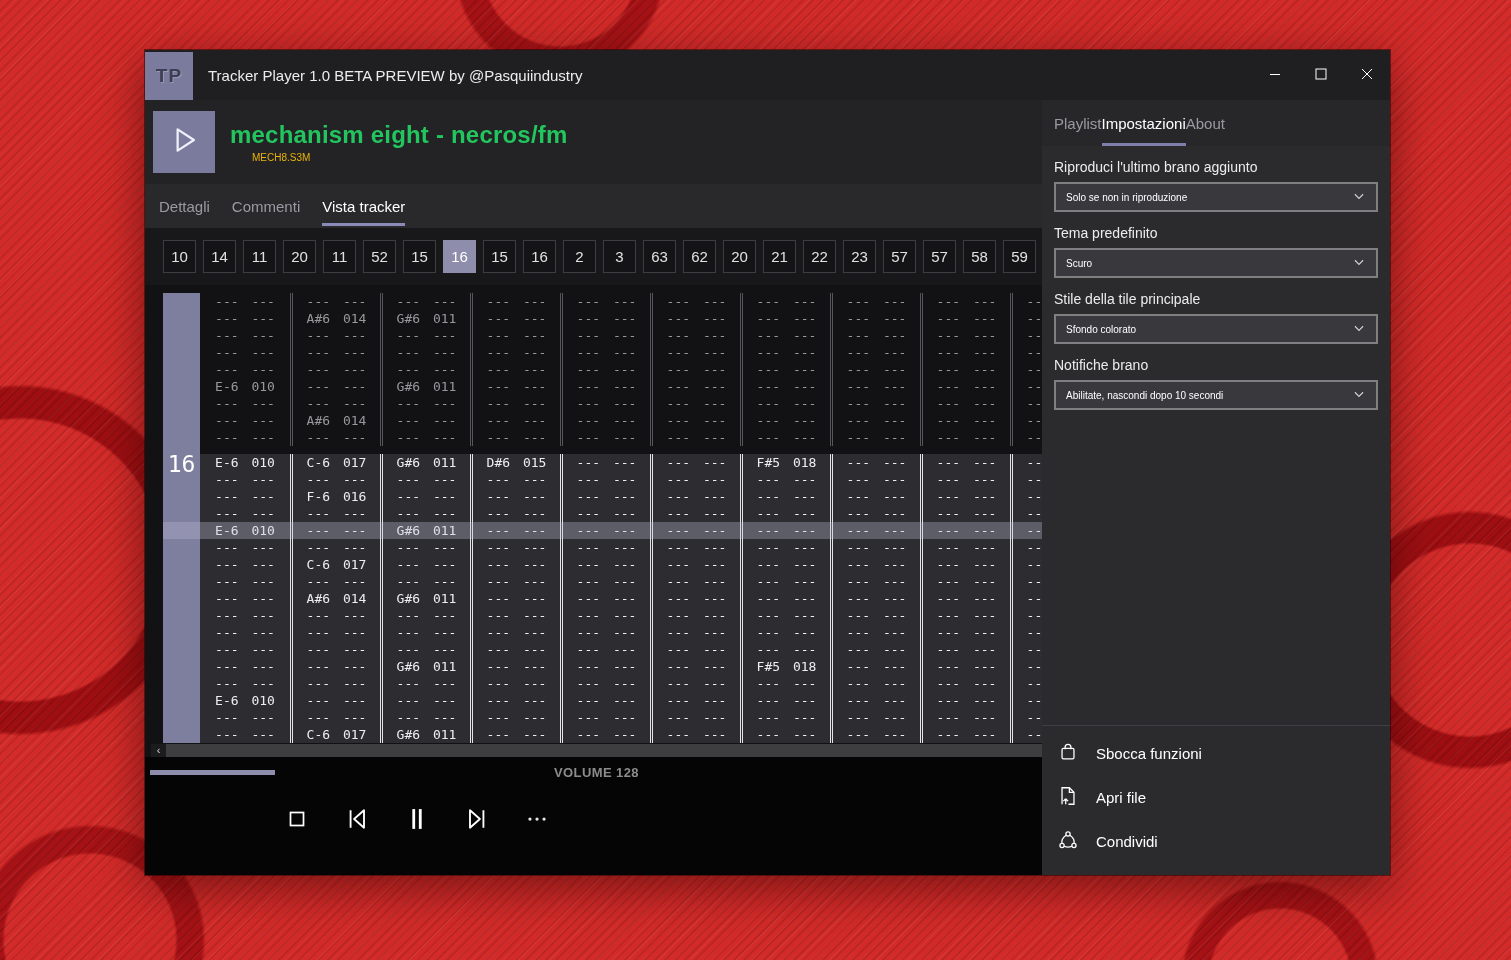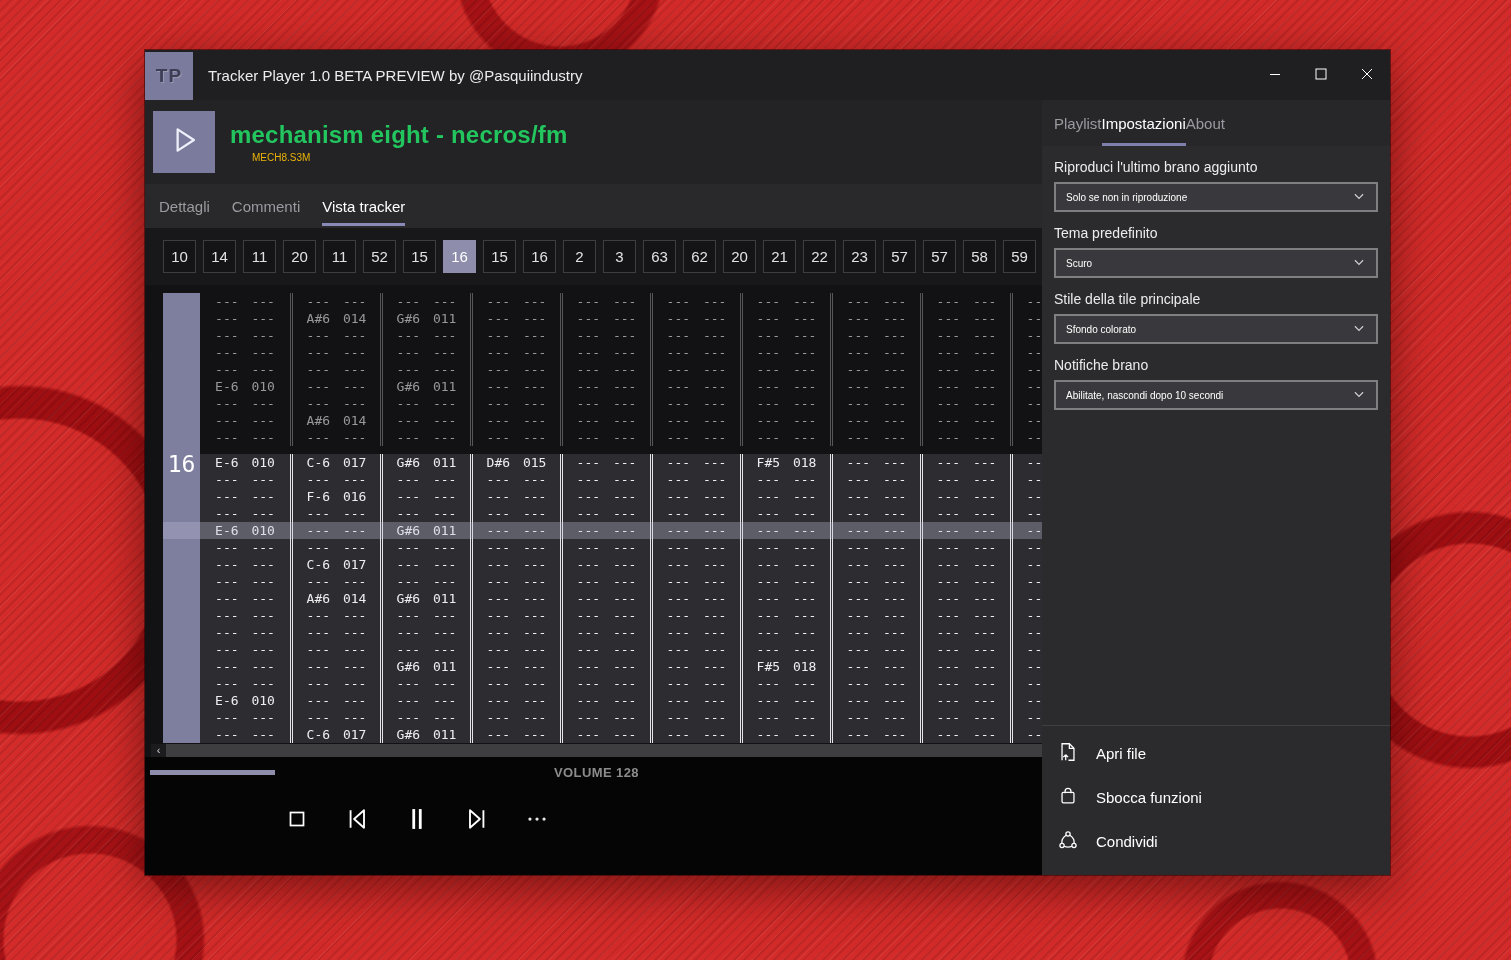--- a/index.html
+++ b/index.html
@@ -560,32 +560,32 @@
             <div class="sselect">
               <span>Abilitate, nascondi dopo 10 secondi</span>
               <span><svg width="14" height="14" viewBox="0 0 24 24" fill="none" stroke="#d2d2d2" stroke-width="2">
                   <polyline points="5,9 12,16 19,9"></polyline>
                 </svg></span>
             </div>
           </div>
         <div class="side-actions" id="side-actions">
             <div class="action">
               <span><svg width="22" height="22" viewBox="0 0 24 24" fill="none" stroke="#fff" stroke-width="1.4">
+                  <path d="M8.8 9 V6.8 a3.2 3.2 0 0 1 6.4 0 V9"></path>
+                  <rect x="5.5" y="8" width="13" height="11.5" rx="1.5"></rect>
+                </svg></span>
+              <span>Sbocca funzioni</span>
+            </div>
+            <div class="action">
+              <span><svg width="22" height="22" viewBox="0 0 24 24" fill="none" stroke="#fff" stroke-width="1.4">
                   <path d="M5.5 21 V3 h8 l5 5 v13 h-6"></path>
                   <path d="M13.5 3 v5 h5"></path>
                   <path d="M9.5 21 v-6 M9.5 15 l-2.6 2.6 M9.5 15 l2.6 2.6"></path>
                 </svg></span>
               <span>Apri file</span>
-            </div>
-            <div class="action">
-              <span><svg width="22" height="22" viewBox="0 0 24 24" fill="none" stroke="#fff" stroke-width="1.4">
-                  <path d="M8.8 9 V6.8 a3.2 3.2 0 0 1 6.4 0 V9"></path>
-                  <rect x="5.5" y="8" width="13" height="11.5" rx="1.5"></rect>
-                </svg></span>
-              <span>Sbocca funzioni</span>
             </div>
             <div class="action">
               <span><svg width="22" height="22" viewBox="0 0 24 24" fill="none" stroke="#fff" stroke-width="1.4">
                   <circle cx="12" cy="5.5" r="2.3"></circle>
                   <circle cx="5.5" cy="18" r="2.3"></circle>
                   <circle cx="18.5" cy="18" r="2.3"></circle>
                   <path d="M10 6.8 C6.5 9 5 12.5 5.3 15.7 M14 6.8 C17.5 9 19 12.5 18.7 15.7 M7.8 18.8 C10.5 20 13.5 20 16.2 18.8"></path>
                 </svg></span>
               <span>Condividi</span>
             </div>

